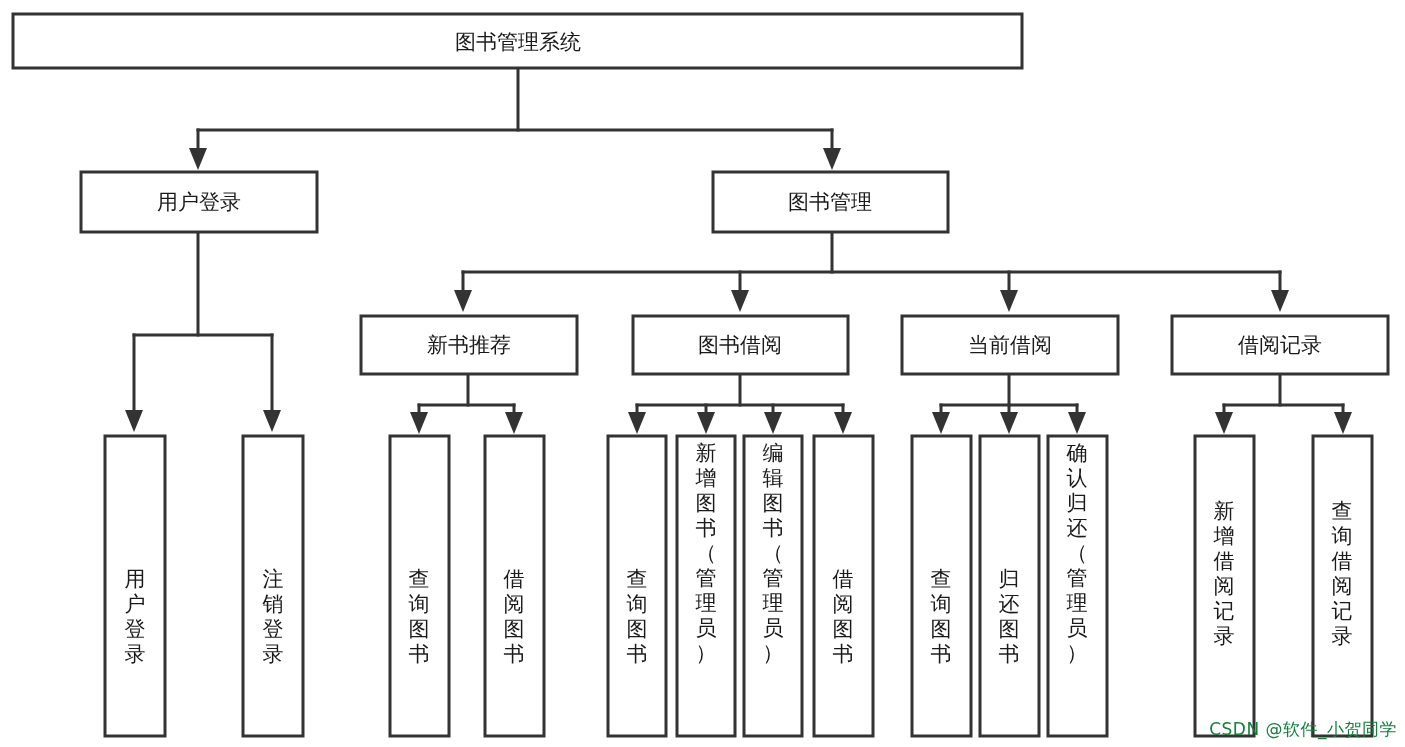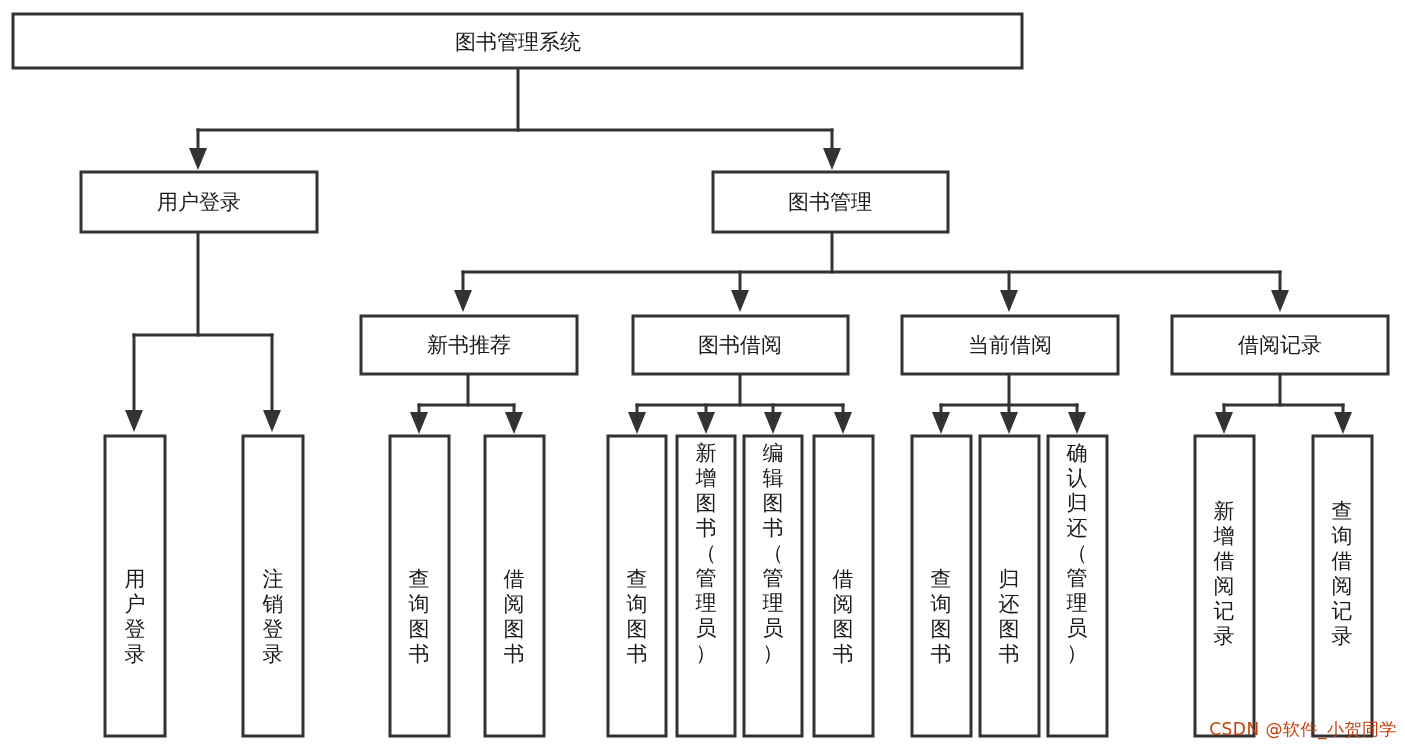--- a/index.html
+++ b/index.html
@@ -53,21 +53,21 @@
     font-size: 21px;
     fill: #1a1a1a;
     text-anchor: middle;
   }
   .watermark {
     position: absolute;
     right: 8px;
     bottom: 6px;
     font-family: "DejaVu Sans", "Liberation Sans", sans-serif;
     font-size: 17px;
-    color: #c2410c;
+    color: #15803d;
     white-space: nowrap;
     letter-spacing: 0.5px;
   }
 </style>
 </head>
 <body>
 
 <div id="diagram-root">
   <svg class="flow" viewBox="0 0 1405 747" xmlns="http://www.w3.org/2000/svg">
 

